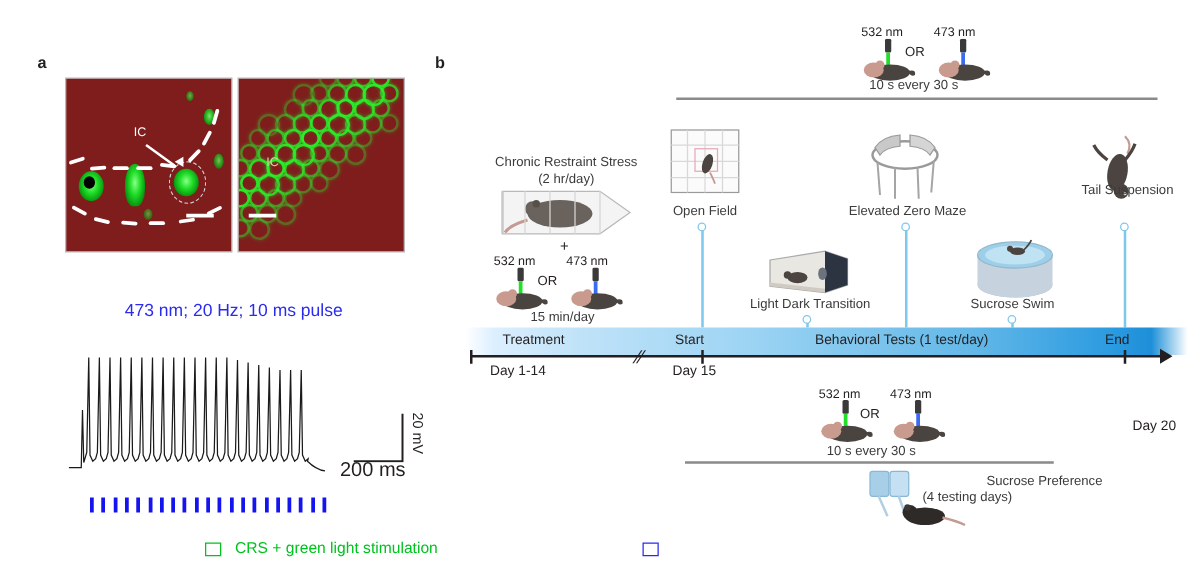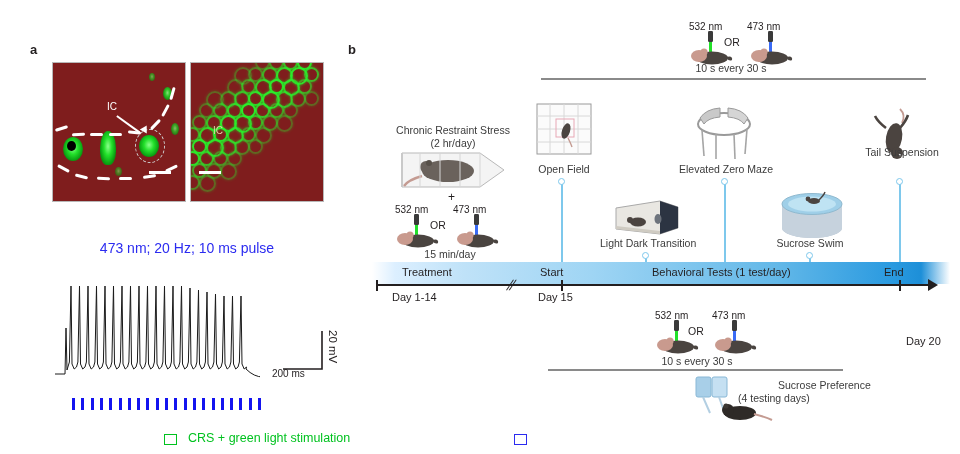--- a/index.html
+++ b/index.html
@@ -31,21 +31,21 @@
   .cellring{position:absolute;border-radius:50%;border:2.6px solid #2bf02b;
             box-shadow:0 0 3px #24d024;}
 
   #stim-caption{left:62px;top:240px;width:250px;text-align:center;font-size:14px;color:#2b2bf0;}
 
   
   #trace-box{left:55px;top:272px;width:205px;height:118px;}
   #pulses{left:72px;top:398px;width:190px;height:12px;}
   .pulse{position:absolute;width:3px;height:12px;background:#1414ef;}
   #scale-l{left:282px;top:330px;width:46px;height:40px;}
-  #scale-x-label{left:272px;top:368px;font-size:10px;color:#231f20;}
+  #scale-x-label{left:272px;top:368px;font-size:16px;color:#231f20;}
   #scale-y-label{left:327px;top:330px;font-size:11.5px;color:#231f20;
                  writing-mode:vertical-rl;}
 
   
   .bnode-label{position:absolute;font-size:10.5px;color:#3b3b3b;text-align:center;white-space:nowrap;}
   .nm-label{position:absolute;font-size:10px;color:#231f20;white-space:nowrap;}
   .or-label{position:absolute;font-size:10.5px;color:#231f20;}
   .hbar{position:absolute;height:2px;background:#8a8a8a;}
 
   
@@ -420,20 +420,20 @@
     <rect x="6" y="2" width="15" height="20" rx="2" fill="#a8cfe8" stroke="#89b8d6" stroke-width="1"></rect>
     <rect x="22" y="2" width="15" height="20" rx="2" fill="#c5e0f2" stroke="#89b8d6" stroke-width="1"></rect>
     <path d="M13,22 L20,38" stroke="#b3cfe2" stroke-width="2" fill="none"></path>
     <path d="M29,22 L34,36" stroke="#b3cfe2" stroke-width="2" fill="none"></path>
     <ellipse cx="50" cy="38" rx="16" ry="7" fill="#2e2a27"></ellipse>
     <circle cx="38" cy="35" r="6" fill="#2e2a27"></circle>
     <circle cx="36" cy="31" r="2.6" fill="#3c3733"></circle>
     <path d="M64,39 q12,3 18,6" stroke="#c49b92" stroke-width="2" fill="none"></path>
   </svg>
 </div>
-<div class="abs bnode-label" style="left:778px;top:379px;width:130px;text-align:left;">Sucrose Preference</div>
+<div class="abs bnode-label" style="left:752px;top:379px;width:130px;text-align:right;">Sucrose Preference</div>
 <div class="abs bnode-label" style="left:738px;top:392px;width:130px;text-align:left;">(4 testing days)</div>
 
 <div id="legend">
   <div class="leg-box green-st" style="left:14px;top:4px;"></div>
   <div class="leg-text green-st" style="left:38px;top:1px;">CRS + green light stimulation</div>
   <div class="leg-box blue-st" style="left:364px;top:4px;"></div>
 </div>
 
 </body></html>

